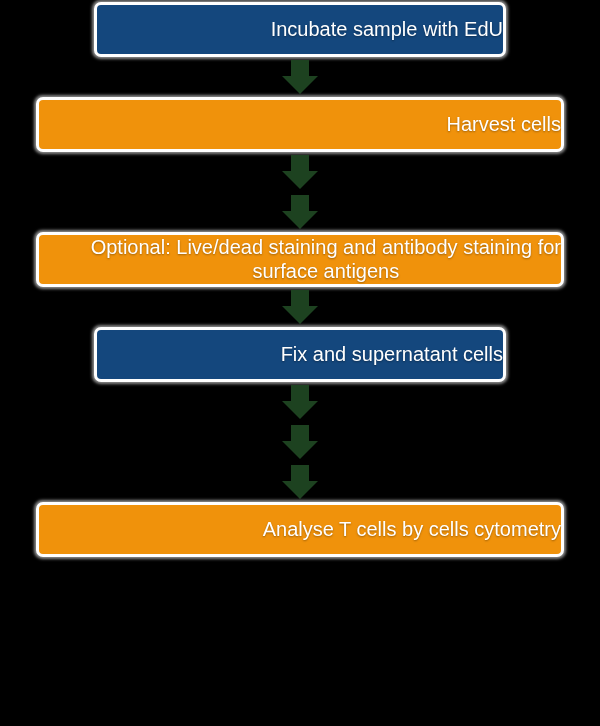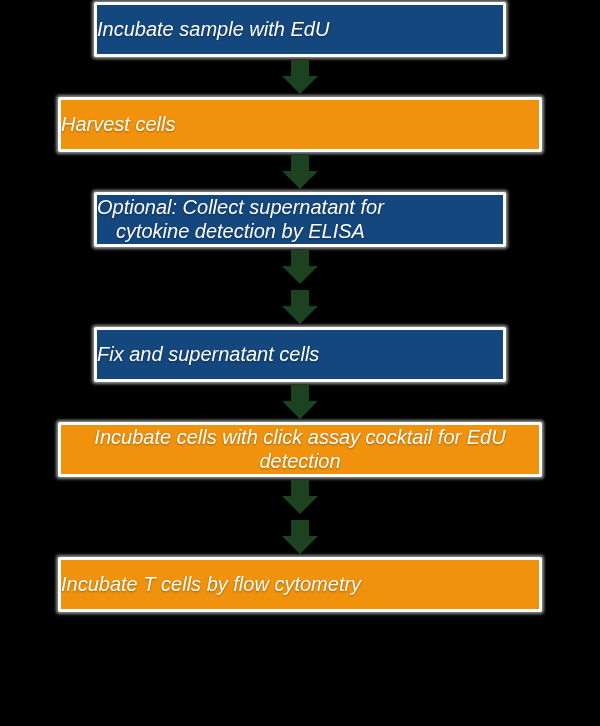--- a/index.html
+++ b/index.html
@@ -17,38 +17,37 @@
     align-items: center;
     box-sizing: border-box;
     padding-top: 2px;
     overflow: hidden;
     font-family: "Liberation Sans", sans-serif;
   }
   .box {
     box-sizing: border-box;
     min-height: 55px;
     border: 3px solid var(--border-white, #fff);
-    border-radius: 2px;
+    border-radius: 7px;
     box-shadow: 0 0 3px 1.5px rgba(255,255,255,0.55);
     color: var(--text, #fff);
     display: flex;
     align-items: center;
-    justify-content: flex-start;
+    justify-content: flex-end;
     text-align: center;
     font-size: 20px;
     line-height: 1.16;
     flex-shrink: 0;
-    font-style: italic;
   }
   .box span {
     white-space: pre-line;
     text-shadow: 0 1px 2px rgba(0,0,0,0.35);
   }
   .narrow { width: 412px; }
-  .wide   { width: 484px; }
+  .wide   { width: 528px; }
   .blue   { background: var(--blue, #14477D); }
   .orange { background: var(--orange, #F0920B); }
   .arrow {
     height: 40px;
     display: flex;
     align-items: center;
     justify-content: center;
     flex-shrink: 0;
   }
   .arrow svg { display: block; }
@@ -72,62 +71,59 @@
   <div class="box orange wide">
     <span>Harvest cells</span>
   </div>
 
   <div class="arrow">
     <svg width="36" height="34" viewBox="0 0 36 34">
         <polygon points="9,0 27,0 27,16 36,16 18,34 0,16 9,16"></polygon>
       </svg>
   </div>
 
-  <div class="box blue narrow">
-    <span>Optional: Collect supernatant for
-cytokine detection by ELISA</span>
-  </div>
 
   <div class="arrow">
     <svg width="36" height="34" viewBox="0 0 36 34">
         <polygon points="9,0 27,0 27,16 36,16 18,34 0,16 9,16"></polygon>
       </svg>
   </div>
 
+  <div class="box orange wide">
+    <span>Optional: Live/dead staining and antibody staining for
+surface antigens</span>
+  </div>
 
   <div class="arrow">
     <svg width="36" height="34" viewBox="0 0 36 34">
         <polygon points="9,0 27,0 27,16 36,16 18,34 0,16 9,16"></polygon>
       </svg>
   </div>
 
   <div class="box blue narrow">
     <span>Fix and supernatant cells</span>
   </div>
 
   <div class="arrow">
     <svg width="36" height="34" viewBox="0 0 36 34">
         <polygon points="9,0 27,0 27,16 36,16 18,34 0,16 9,16"></polygon>
       </svg>
   </div>
 
-  <div class="box orange wide">
-    <span>Incubate cells with click assay cocktail for EdU detection</span>
-  </div>
 
   <div class="arrow">
     <svg width="36" height="34" viewBox="0 0 36 34">
         <polygon points="9,0 27,0 27,16 36,16 18,34 0,16 9,16"></polygon>
       </svg>
   </div>
 
 
   <div class="arrow">
     <svg width="36" height="34" viewBox="0 0 36 34">
         <polygon points="9,0 27,0 27,16 36,16 18,34 0,16 9,16"></polygon>
       </svg>
   </div>
 
   <div class="box orange wide">
-    <span>Incubate T cells by flow cytometry</span>
+    <span>Analyse T cells by cells cytometry</span>
   </div>
 
 </div>
 
 </body></html>

